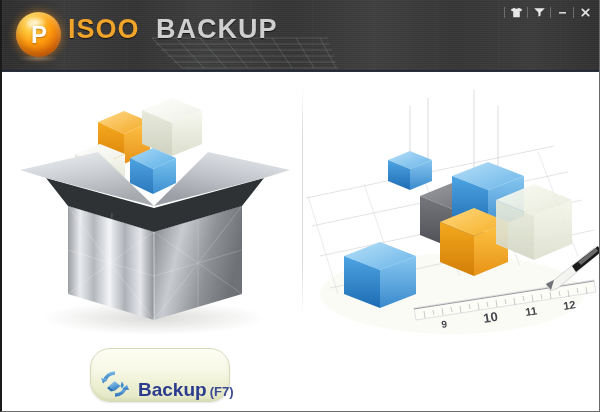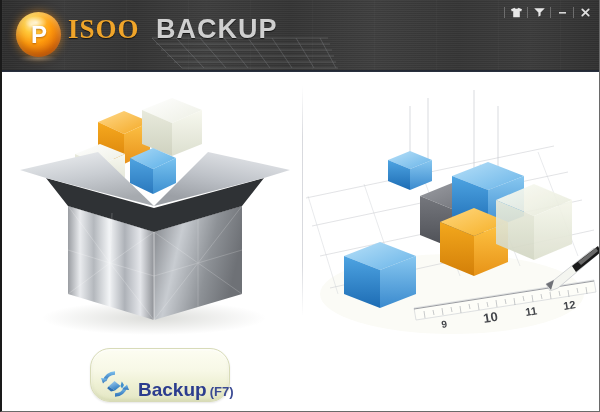--- a/index.html
+++ b/index.html
@@ -116,21 +116,21 @@
     background: radial-gradient(ellipse at center, rgba(255,255,255,0.22), rgba(255,255,255,0) 72%);
   }
 
   
   #wordmark {
     position: absolute;
     left: 66px; top: 14px;
     white-space: nowrap;
   }
   #brand-name {
-    font-family: Liberation Serif, serif;
+    font-family: Liberation Sans, sans-serif;
     font-size: 27px;
     font-weight: bold;
     color: #f0a52a;
     letter-spacing: 1px;
     text-shadow: 0 1px 1px rgba(0,0,0,0.7);
   }
   #product-name {
     font-family: "Liberation Sans", sans-serif;
     font-size: 27px;
     font-weight: bold;

